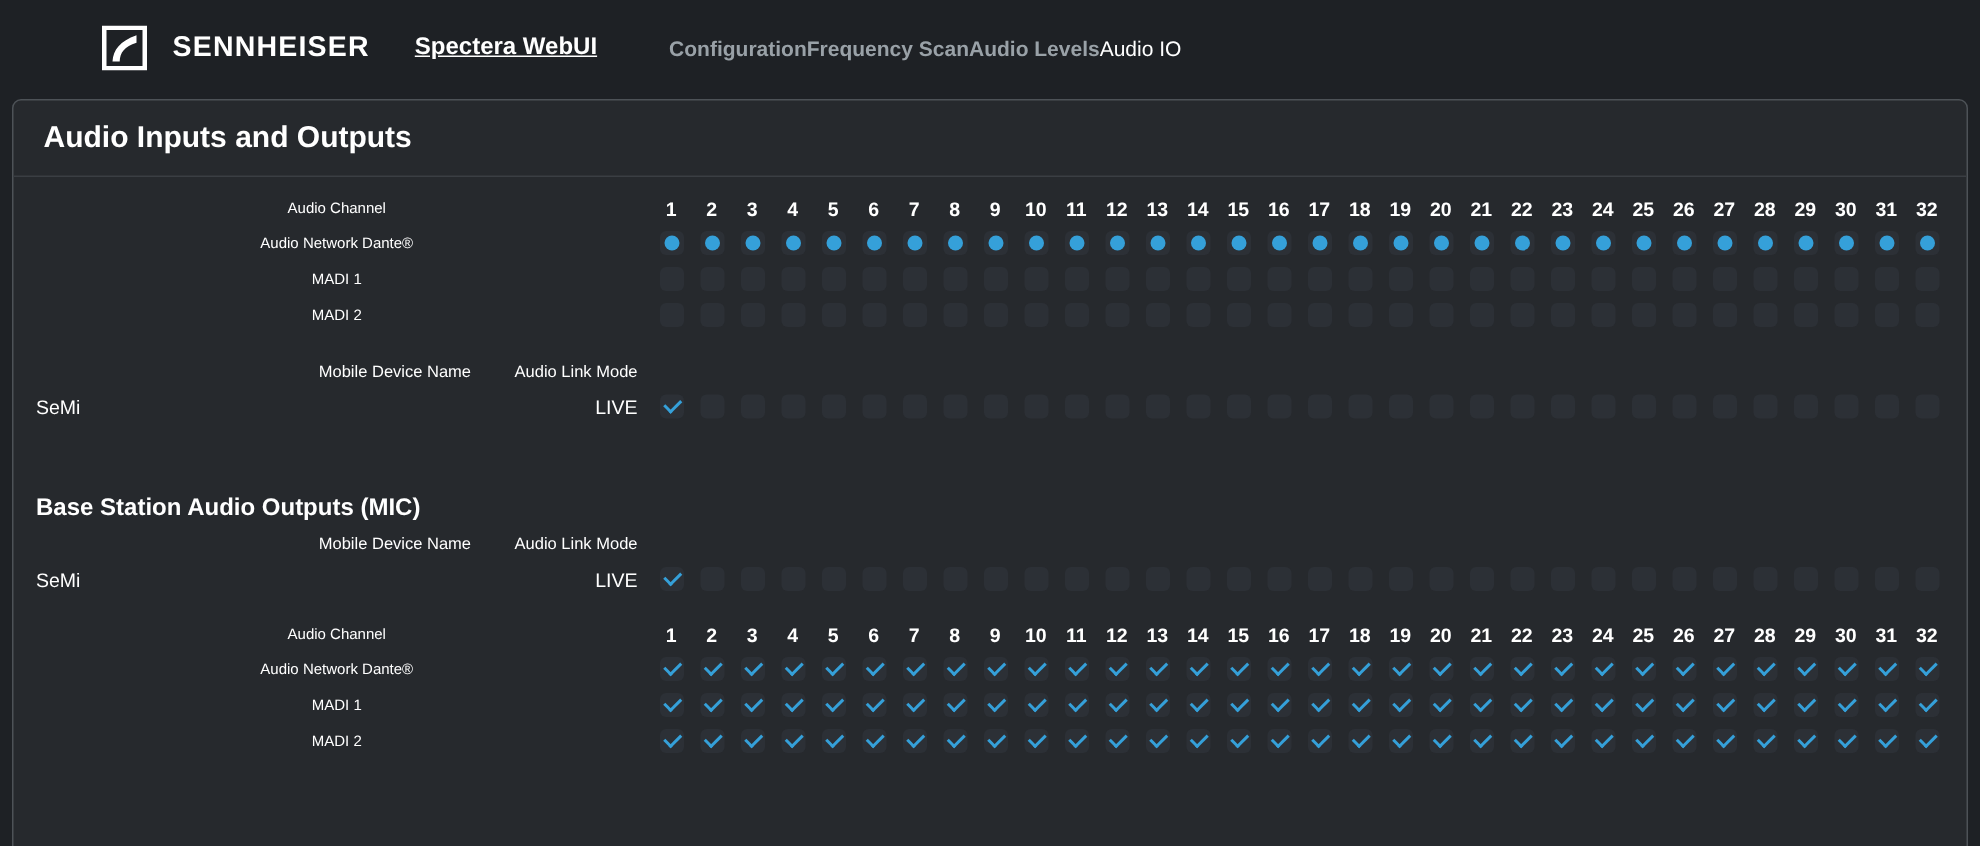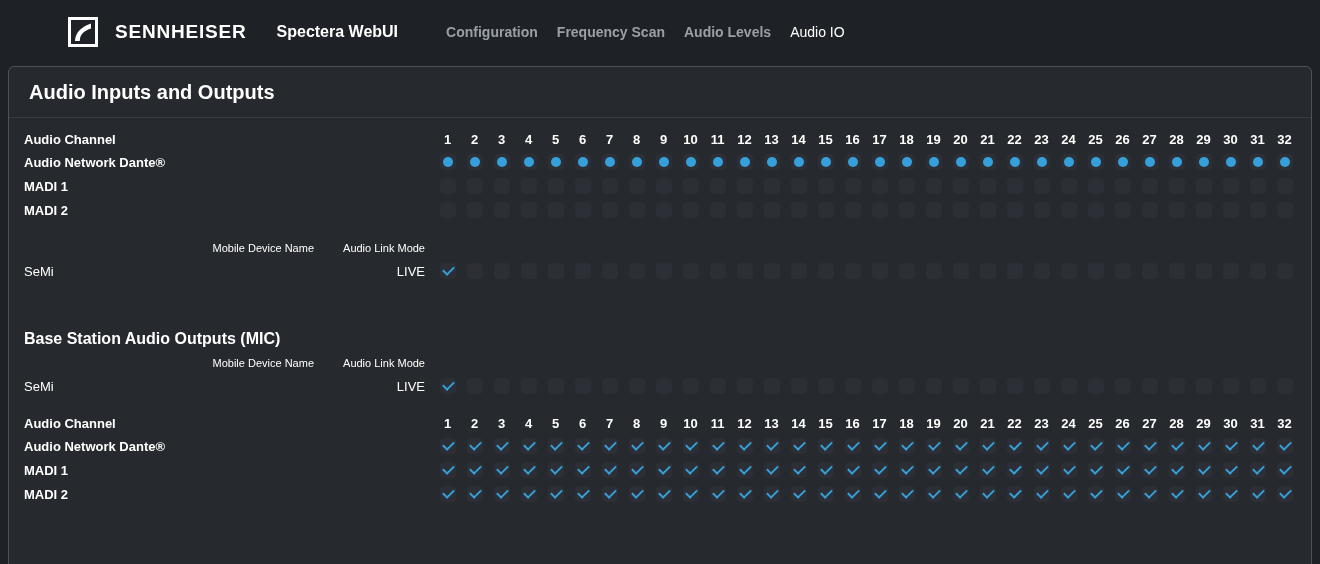--- a/index.html
+++ b/index.html
@@ -18,38 +18,38 @@
     width:1320px;height:564px;overflow:hidden;
     background:var(--page-bg);
     font-family:"Liberation Sans","DejaVu Sans",sans-serif;
     color:var(--text-primary);
     -webkit-font-smoothing:antialiased;
   }
   
   .topbar{height:64px;display:flex;align-items:center;padding:0 28px;margin-left:40px;}
   .logo{width:30px;height:30px;flex:0 0 30px;margin-right:17px;display:block;}
   .brand{font-size:19px;font-weight:bold;letter-spacing:.8px;margin-right:30px;white-space:nowrap;}
-  .app-title{font-size:16px;font-weight:bold;margin-right:48px;white-space:nowrap;}
-  .nav{display:flex;gap:19px;align-items:center;}
+  .app-title{font-size:16px;font-weight:bold;margin-right:48px;white-space:nowrap;text-decoration:underline;}
+  .nav{display:flex;align-items:center;}
   .nav-item{font-size:14px;font-weight:600;color:var(--nav-inactive);cursor:pointer;white-space:nowrap;}
   .nav-item.active{color:var(--text-primary);font-weight:normal;}
   
   .panel{
     margin:2px 8px 8px;border:1px solid var(--panel-border);
     border-radius:6px;background:var(--panel-bg);
     height:564px;overflow:hidden;
   }
   .panel-header{padding:14px 20px 13px;border-bottom:1px solid var(--divider);}
   .panel-title{font-size:20px;font-weight:bold;}
   .panel-content{padding:10px 15px 12px;}
   
   .section-title{font-size:16px;font-weight:bold;height:24px;line-height:24px;}
   .m-row{display:flex;align-items:center;height:24px;}
   .hdr-row{height:22px;}
-  .row-label{flex:0 0 410px;text-align:left;padding-right:9px;font-weight:bold;font-size:13px;white-space:nowrap;}
+  .row-label{flex:0 0 410px;text-align:center;padding-right:9px;font-weight:normal;font-size:10px;white-space:nowrap;}
   .cells{display:flex;}
   .cell{width:27px;display:flex;justify-content:center;align-items:center;}
   .num{font-weight:bold;font-size:13px;color:var(--text-primary);}
   .dev-name{flex:0 0 290px;font-size:13px;white-space:nowrap;}
   .dev-mode{flex:0 0 120px;text-align:right;padding-right:9px;font-size:13px;white-space:nowrap;}
   .dev-header{margin-top:15px;height:22px;}
   .dev-header .dev-name,.dev-header .dev-mode{font-weight:normal;font-size:11px;text-align:right;}
   .section-outputs{margin-top:44px;}
   .section-outputs .after-devices{margin-top:14px;}
   

